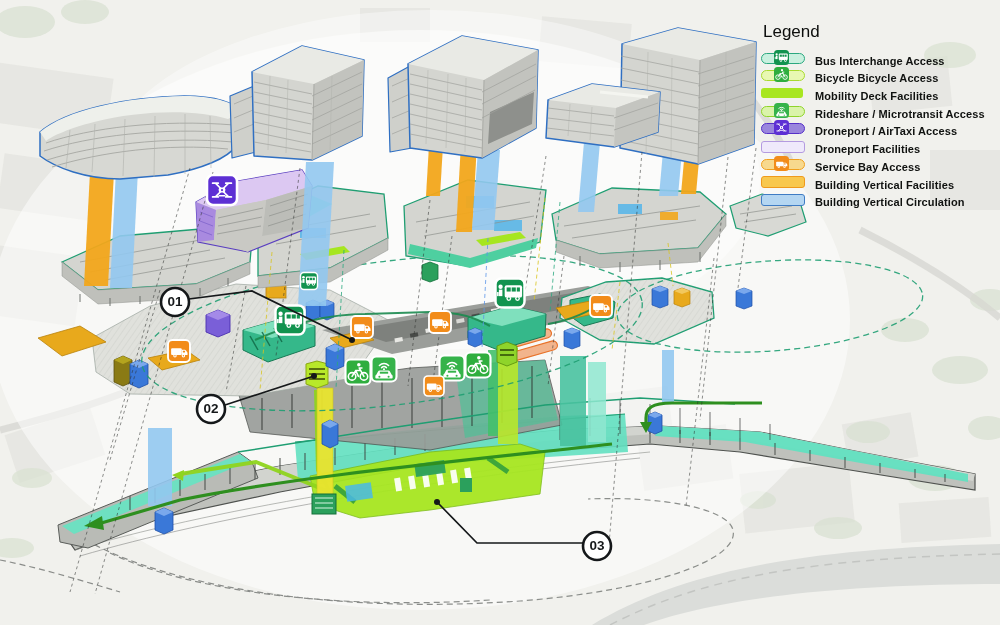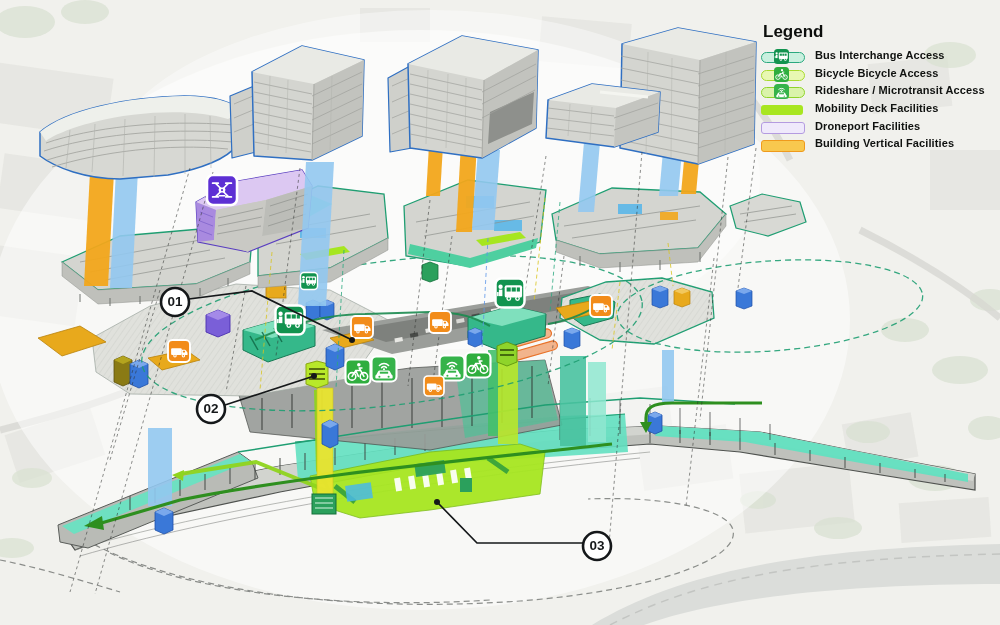--- a/index.html
+++ b/index.html
@@ -1,21 +1,21 @@
 <!DOCTYPE html>
 <html><head>
 <meta charset="utf-8">
 <style>
   html,body{margin:0;padding:0;background:#ffffff;}
   .stage{position:relative;width:1000px;height:625px;background:#f2f2ee;overflow:hidden;
          font-family:"Liberation Sans",sans-serif;}
   .stage svg.scene{position:absolute;left:0;top:0;}
   .legend{position:absolute;left:761px;top:22px;width:238px;}
-  .legend-title{font-size:17px;font-weight:bold;color:#0c0e0c;margin:0 0 7px 2px;}
-  .legend-row{display:flex;align-items:flex-start;height:17.7px;}
+  .legend-title{font-size:17px;font-weight:normal;color:#0c0e0c;margin:0 0 7px 2px;}
+  .legend-row{display:flex;align-items:flex-end;height:17.7px;}
   .sw{position:relative;width:44px;height:17px;flex:0 0 44px;margin-right:10px;}
   .sw .bar{position:absolute;left:0;top:2.5px;width:42px;height:10px;border-radius:3px;}
   .sw .pill{position:absolute;left:0;top:3px;width:42px;height:9px;border-radius:6px;}
   .sw .ic{position:absolute;left:13px;top:0;width:15px;height:15px;border-radius:3.5px;}
   .sw .ic svg{position:absolute;left:0;top:0;}
   .legend-label{font-size:11px;font-weight:bold;color:#101210;white-space:nowrap;letter-spacing:.1px;}
 </style>
 </head>
 <body>
 
@@ -628,48 +628,85 @@
     <circle cx="17.7" cy="16.2" r="3.6" fill="none" stroke="#ffffff" stroke-width="1.5"></circle>
     <path d="M6.3,16.2 L9.8,10.6 H14.6 L17.7,16.2 M9.8,10.6 L12.4,16.2 M14.6,10.6 L13.2,8.2 H15.8" fill="none" stroke="#ffffff" stroke-width="1.5" stroke-linejoin="round" stroke-linecap="round"></path>
     <circle cx="12.8" cy="5" r="1.7" fill="#ffffff"></circle>
               </svg>
             </span>
           </span>
     <span class="legend-label">Bicycle Bicycle Access</span>
   </div>
         <div class="legend-row">
     <span class="sw">
+            <span class="bar" style="background:#a8e620;"></span>
+          </span>
+    <span class="legend-label">Mobility Deck Facilities</span>
+  </div>
+        <div class="legend-row">
+    <span class="sw">
             <span class="pill" style="background:#daf3aa;border:1.5px solid #8fd42a"></span>
           <span class="ic" style="background:#35b34a">
             <svg width="15" height="15" viewBox="0 0 24 24">
     <path d="M7.6,8.6 a6.2,6.2 0 0 1 8.8,0" fill="none" stroke="#ffffff" stroke-width="1.5" stroke-linecap="round"></path>
     <path d="M9.7,10.7 a3.3,3.3 0 0 1 4.6,0" fill="none" stroke="#ffffff" stroke-width="1.5" stroke-linecap="round"></path>
     <circle cx="12" cy="12.3" r="1" fill="#ffffff"></circle>
     <path d="M4.6,17.6 l1.7,-3.2 q0.5,-0.9 1.5,-0.9 h8.4 q1,0 1.5,0.9 l1.7,3.2 q0.9,0.3 0.9,1.3 v1.6 q0,0.7 -0.7,0.7 h-15.2 q-0.7,0 -0.7,-0.7 v-1.6 q0,-1 0.9,-1.3 z" fill="#ffffff"></path>
     <rect x="8" y="14.6" width="8" height="1.9" fill="#35b34a"></rect>
     <circle cx="7.6" cy="19.4" r="1" fill="#35b34a"></circle>
                 <circle cx="16.4" cy="19.4" r="1" fill="#35b34a"></circle>
               </svg>
             </span>
           </span>
     <span class="legend-label">Rideshare / Microtransit Access</span>
   </div>
         <div class="legend-row">
     <span class="sw">
-            <span class="bar" style="background:#a8e620;"></span>
-          </span>
-    <span class="legend-label">Mobility Deck Facilities</span>
+            <span class="pill" style="background:#9a86dd;border:1.5px solid #5630c8"></span>
+          <span class="ic" style="background:#5d2fd4">
+            <svg width="15" height="15" viewBox="0 0 24 24">
+    <path d="M4.5,6.5 H9 M6.75,6.5 L10.6,10.4 M15,6.5 h4.5 M17.25,6.5 L13.4,10.4 M4.5,17.5 H9 M6.75,17.5 L10.6,13.6 M15,17.5 h4.5 M17.25,17.5 L13.4,13.6" stroke="#ffffff" stroke-width="1.4" fill="none" stroke-linecap="round"></path>
+    <rect x="9.4" y="10" width="5.2" height="4" rx="1.4" fill="#ffffff"></rect>
+    <circle cx="12" cy="12" r="0.9" fill="#5d2fd4"></circle>
+    <path d="M9.8,16.6 h4.4" stroke="#ffffff" stroke-width="1.3" stroke-linecap="round"></path>
+              </svg>
+            </span>
+          </span>
+    <span class="legend-label">Droneport  / AirTaxi Access</span>
   </div>
         <div class="legend-row">
     <span class="sw">
             <span class="bar" style="background:#efe9fb;border:1.5px solid #b49be0;"></span>
           </span>
     <span class="legend-label">Droneport Facilities</span>
   </div>
         <div class="legend-row">
     <span class="sw">
+            <span class="pill" style="background:#f7d98e;border:1.5px solid #f0a01e"></span>
+          <span class="ic" style="background:#f28c1a">
+            <svg width="15" height="15" viewBox="0 0 24 24">
+    <rect x="3.4" y="9" width="11.6" height="7.4" rx="1.2" fill="#ffffff"></rect>
+    <path d="M15,10.6 h3.4 q0.6,0 1,0.5 l1.6,2.2 q0.3,0.4 0.3,0.9 v2.2 h-6.3 z" fill="#ffffff"></path>
+    <rect x="16.2" y="11.6" width="2.4" height="2" rx="0.4" fill="#f28c1a"></rect>
+    <circle cx="7.6" cy="17.2" r="1.9" fill="#ffffff"></circle>
+                <circle cx="7.6" cy="17.2" r="0.8" fill="#f28c1a"></circle>
+    <circle cx="16.8" cy="17.2" r="1.9" fill="#ffffff"></circle>
+                <circle cx="16.8" cy="17.2" r="0.8" fill="#f28c1a"></circle>
+              </svg>
+            </span>
+          </span>
+    <span class="legend-label">Service Bay Access</span>
+  </div>
+        <div class="legend-row">
+    <span class="sw">
             <span class="bar" style="background:#f8c84e;border:1.5px solid #ef9a1c;"></span>
           </span>
     <span class="legend-label">Building Vertical Facilities</span>
+  </div>
+        <div class="legend-row">
+    <span class="sw">
+            <span class="bar" style="background:#b4d6f2;border:1.5px solid #3f7cc4;"></span>
+          </span>
+    <span class="legend-label">Building Vertical Circulation</span>
   </div>
       </div>
 </div>
 </div>
 
 </body></html>

